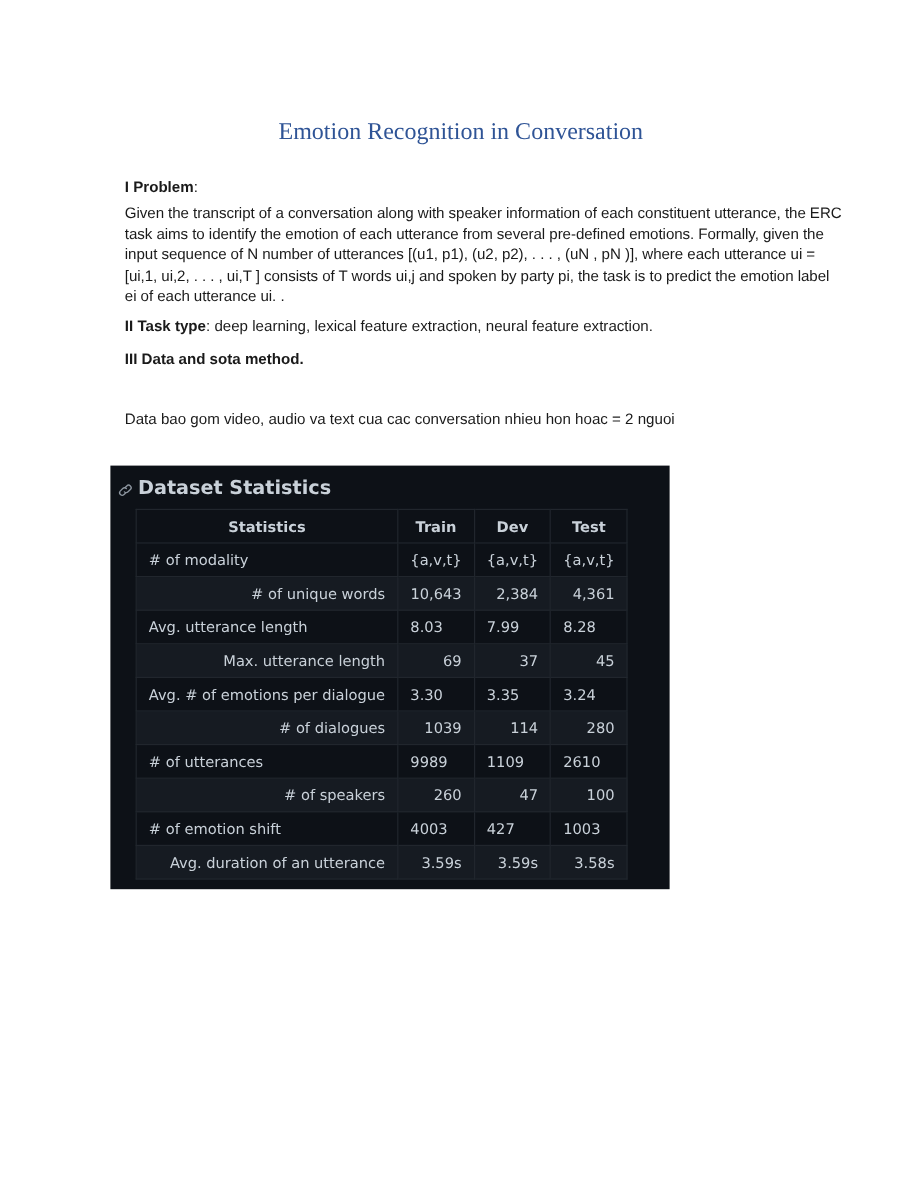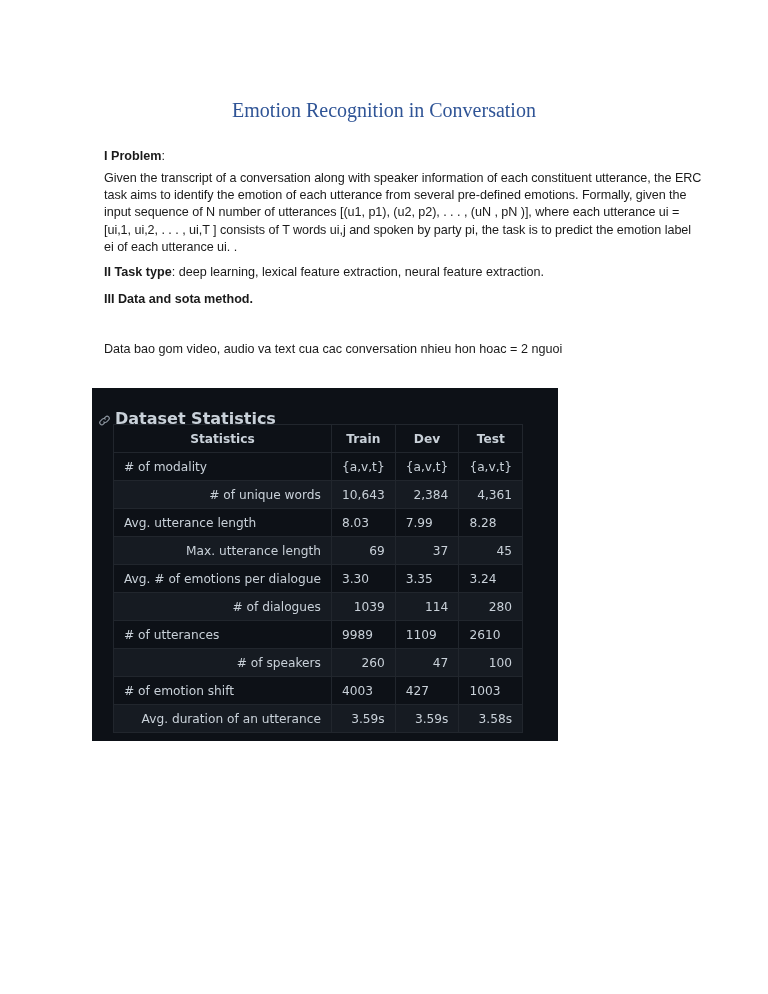--- a/index.html
+++ b/index.html
@@ -16,21 +16,21 @@
   .sec1 { top: 148px; }
   .para { top: 170px; letter-spacing: -0.05px; }
   .sec2 { top: 264px; }
   .sec3 { top: 291px; }
   .meld { top: 324px; }
   .meld-desc { top: 341px; }
 
   .shot { position: absolute; left: 92px; top: 388px; width: 466px; height: 353px;
     background: #0d1117; }
   .shot-head { position: absolute; left: 6px; top: 5px; height: 26px; display: flex; align-items: center;
-    font-family: "DejaVu Sans", sans-serif; font-weight: bold; font-size: 16px; color: #c9d1d9; margin-top: 12px; }
+    font-family: "DejaVu Sans", sans-serif; font-weight: bold; font-size: 16px; color: #c9d1d9; }
   .link-icon { width: 13px; height: 13px; margin-right: 4px; display: inline-block; }
   table.stats { position: absolute; left: 21px; top: 36px; border-collapse: collapse;
     font-family: "DejaVu Sans", sans-serif; font-size: 12.2px; color: #c9d1d9; }
   table.stats th, table.stats td { border: 1px solid #21262d; height: 27px; padding: 0 10px; white-space: nowrap; }
   table.stats th { font-weight: bold; text-align: center; background: #0d1117; }
   table.stats td { text-align: left; }
   table.stats tr.r-odd td { background: #0d1117; }
   table.stats tr.r-even td { background: #161b22; text-align: right; }
   .c0 { width: 190px; }
   .c1 { width: 42px; margin-top: 32px; }

